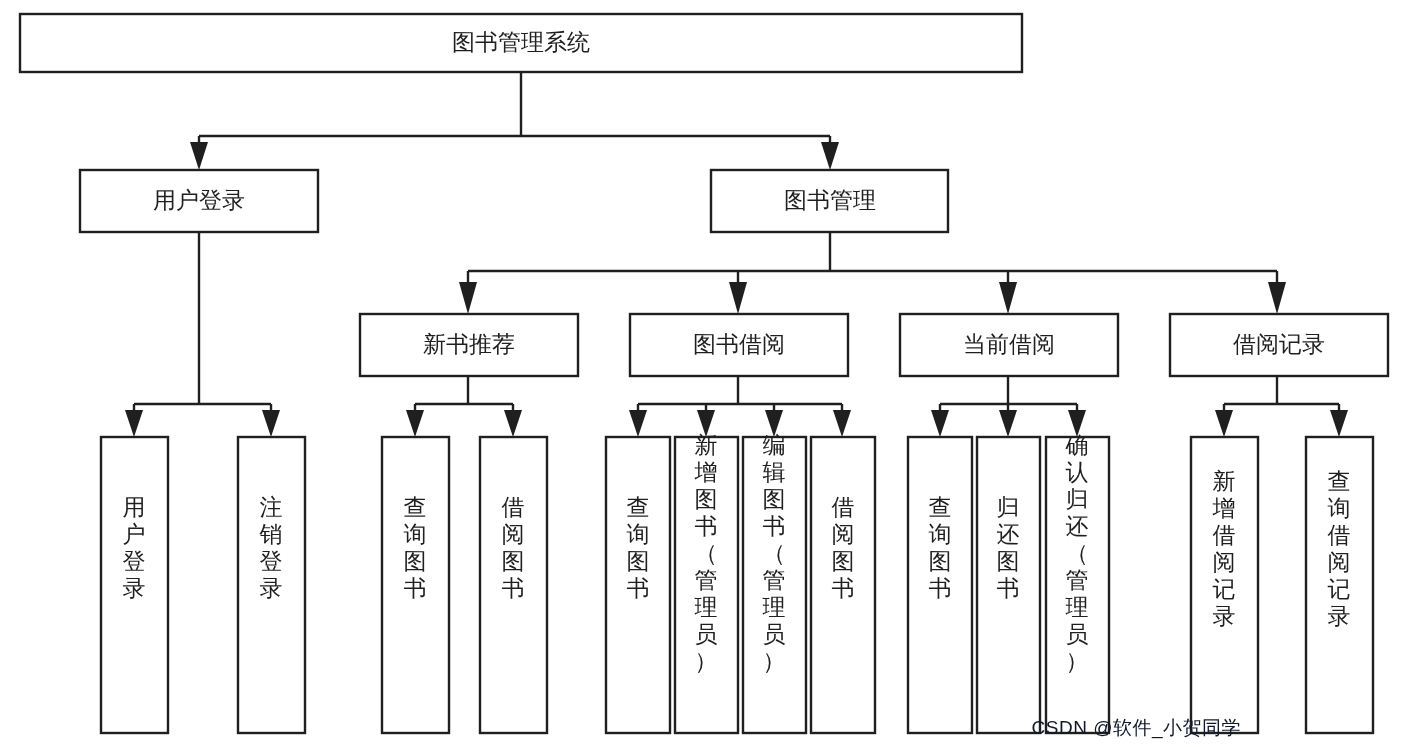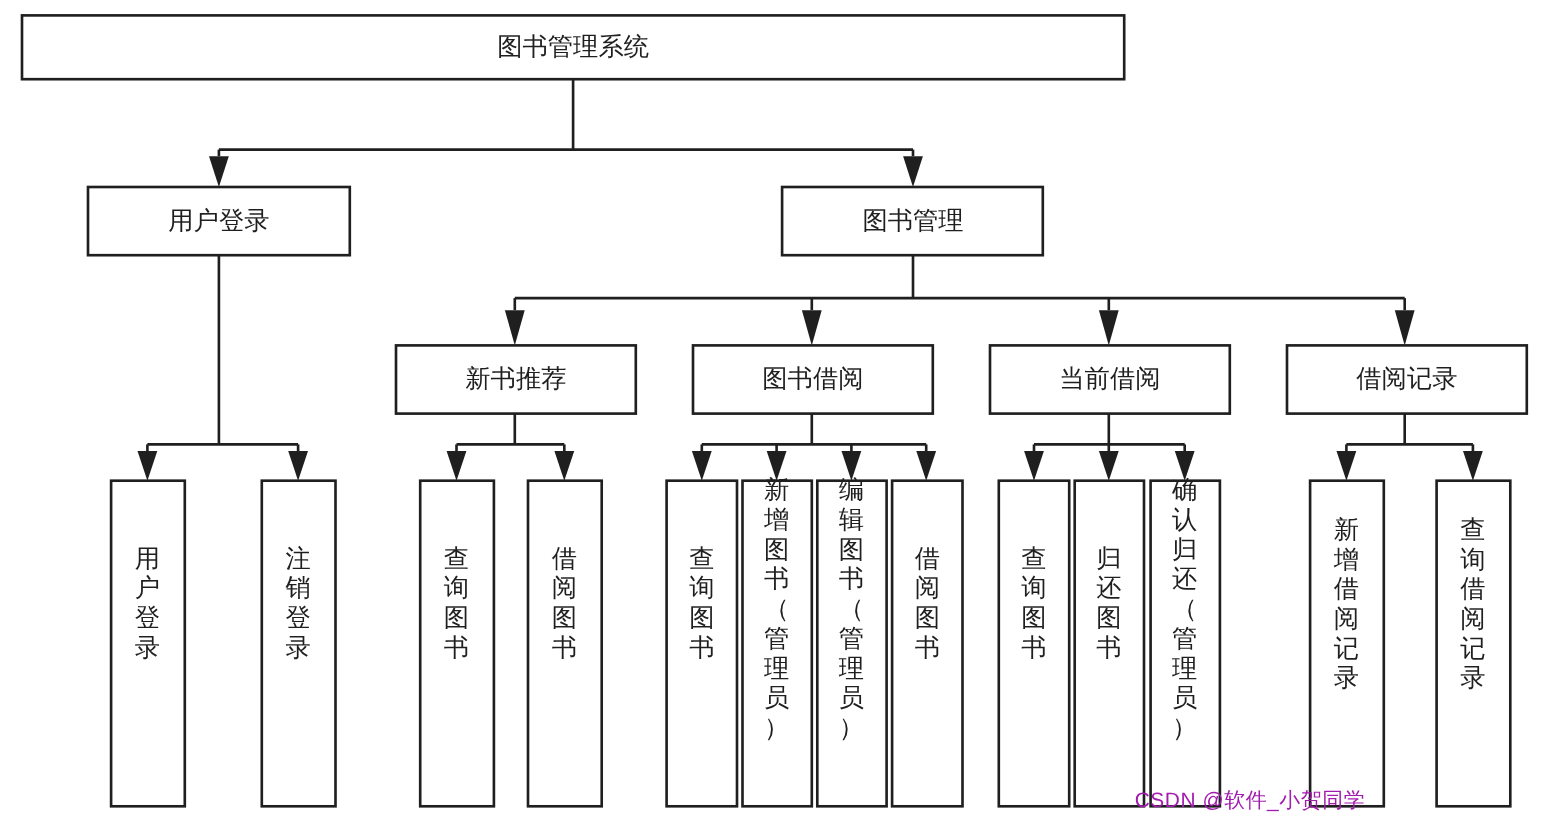--- a/index.html
+++ b/index.html
@@ -54,21 +54,21 @@
     font-family: "Liberation Sans", "DejaVu Sans", sans-serif;
     font-size: 23px;
     text-anchor: middle;
   }
   .watermark-text {
     position: absolute;
     right: 14px;
     bottom: 6px;
     font-family: "Liberation Sans", "DejaVu Sans", sans-serif;
     font-size: 19px;
-    color: #a21caf;
+    color: #0f172a;
     white-space: nowrap;
     letter-spacing: 0.5px;
     user-select: none;
   }
 </style>
 </head>
 <body>
 
 <div id="diagram-root">
 

